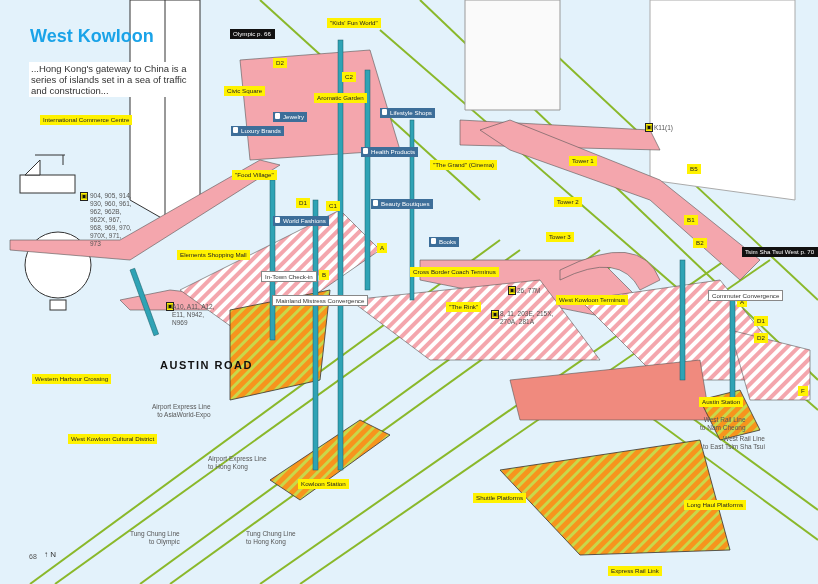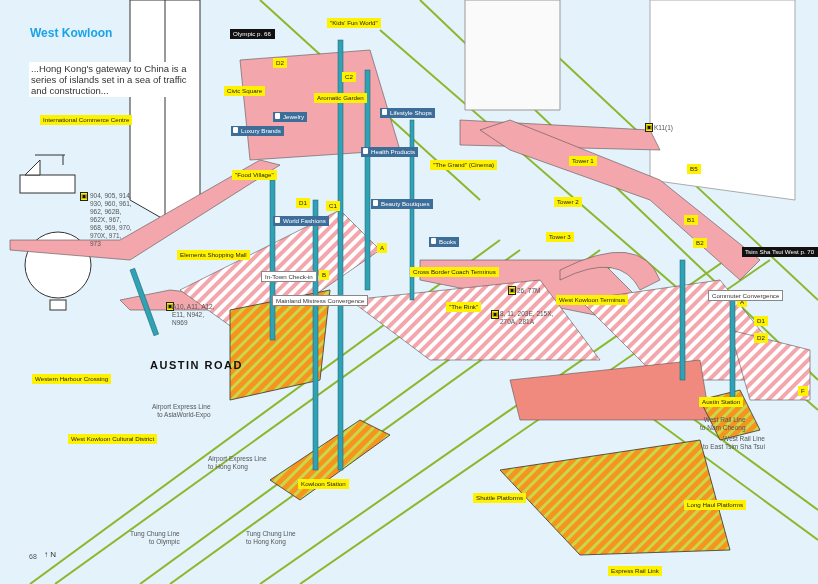--- a/index.html
+++ b/index.html
@@ -1,18 +1,18 @@
 <!DOCTYPE html>
 <html><head>
 <meta charset="utf-8">
 <style>
   html,body{margin:0;padding:0;}
   body{width:818px;height:584px;overflow:hidden;background:#e3f2fb;font-family:"Liberation Sans",sans-serif;position:relative;}
   #map{position:absolute;left:0;top:0;width:818px;height:584px;}
-  .title{position:absolute;left:30px;top:26px;font-size:12px;font-weight:bold;color:#1aa3e8;font-family:"Liberation Sans",sans-serif;}
+  .title{position:absolute;left:30px;top:26px;font-size:18px;font-weight:bold;color:#1aa3e8;font-family:"Liberation Sans",sans-serif;}
   .intro{position:absolute;left:29px;top:62px;width:160px;font-size:9.5px;line-height:11px;color:#333;background:#fff;padding:1px 2px;}
   .lbl{position:absolute;background:#fff200;color:#222;font-size:6.2px;padding:1px 3px;white-space:nowrap;line-height:8px;font-family:"Liberation Sans",sans-serif;}
   .shop{position:absolute;background:#3d6e99;color:#fff;font-size:6.2px;padding:1px 3px 1px 10px;white-space:nowrap;line-height:8px;}
   .shop::before{content:"";position:absolute;left:2px;top:1px;width:5px;height:6px;background:#fff;border-radius:1px;}
   .white{position:absolute;background:#fff;color:#333;font-size:6.2px;padding:1px 3px;white-space:nowrap;border:1px solid #888;line-height:7px;}
   .black{position:absolute;background:#111;color:#fff;font-size:6.2px;padding:1px 4px 1px 3px;white-space:nowrap;line-height:8px;}
   .note{position:absolute;font-size:6.5px;color:#555;line-height:8px;white-space:pre;}
   .road{position:absolute;font-size:11px;font-weight:bold;letter-spacing:1.5px;color:#111;}
   .icon{position:absolute;width:8px;height:9px;background:#fff200;border:1px solid #222;box-sizing:border-box;font-size:6px;text-align:center;line-height:7px;color:#111;}
   .pagenum{position:absolute;left:29px;top:553px;font-size:7px;color:#555;}
@@ -165,21 +165,21 @@
 E11, N942,
 N969</div>
 <div class="icon" style="left:508px;top:286px;">▣</div>
 <div class="note" style="left:517px;top:287px;">26, 77M</div>
 <div class="icon" style="left:491px;top:310px;">▣</div>
 <div class="note" style="left:500px;top:310px;">8, 11, 203E, 215X,
 270A, 281A</div>
 <div class="icon" style="left:645px;top:123px;">▣</div>
 <div class="note" style="left:654px;top:124px;">K11(1)</div>
 
-<div class="road" style="left:150px;top:359px;">AUSTIN ROAD</div>
+<div class="road" style="left:160px;top:359px;">AUSTIN ROAD</div>
 
 <div class="note" style="left:152px;top:403px;text-align:right;">Airport Express Line
 to AsiaWorld-Expo</div>
 <div class="note" style="left:208px;top:455px;">Airport Express Line
 to Hong Kong</div>
 <div class="note" style="left:130px;top:530px;text-align:right;">Tung Chung Line
 to Olympic</div>
 <div class="note" style="left:246px;top:530px;">Tung Chung Line
 to Hong Kong</div>
 <div class="note" style="left:700px;top:416px;text-align:right;">West Rail Line

